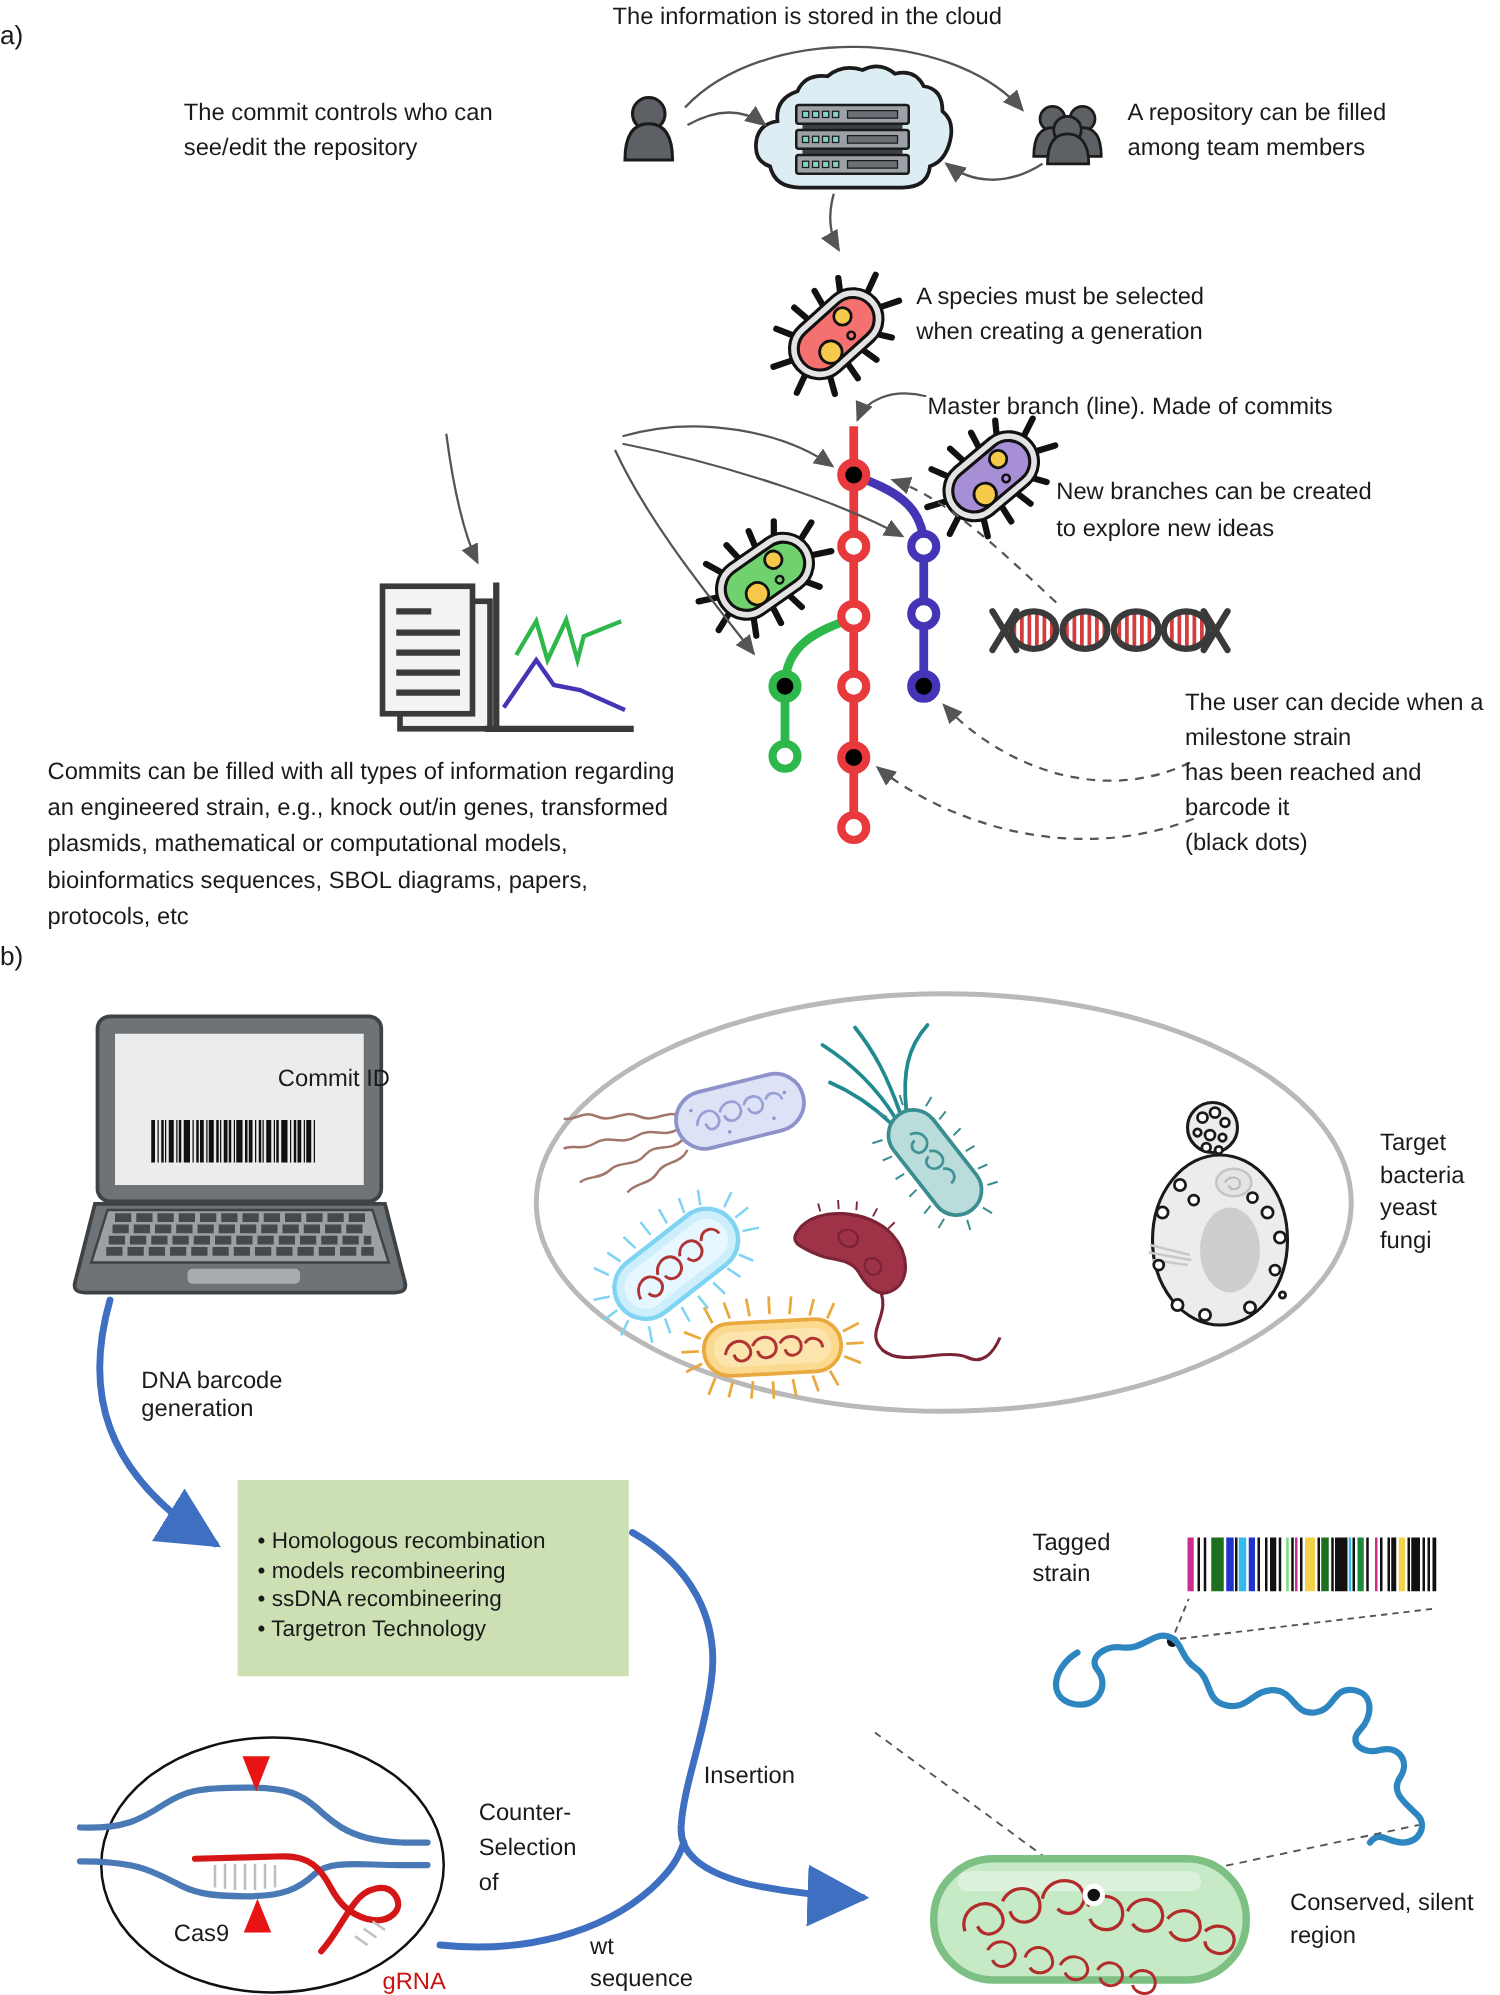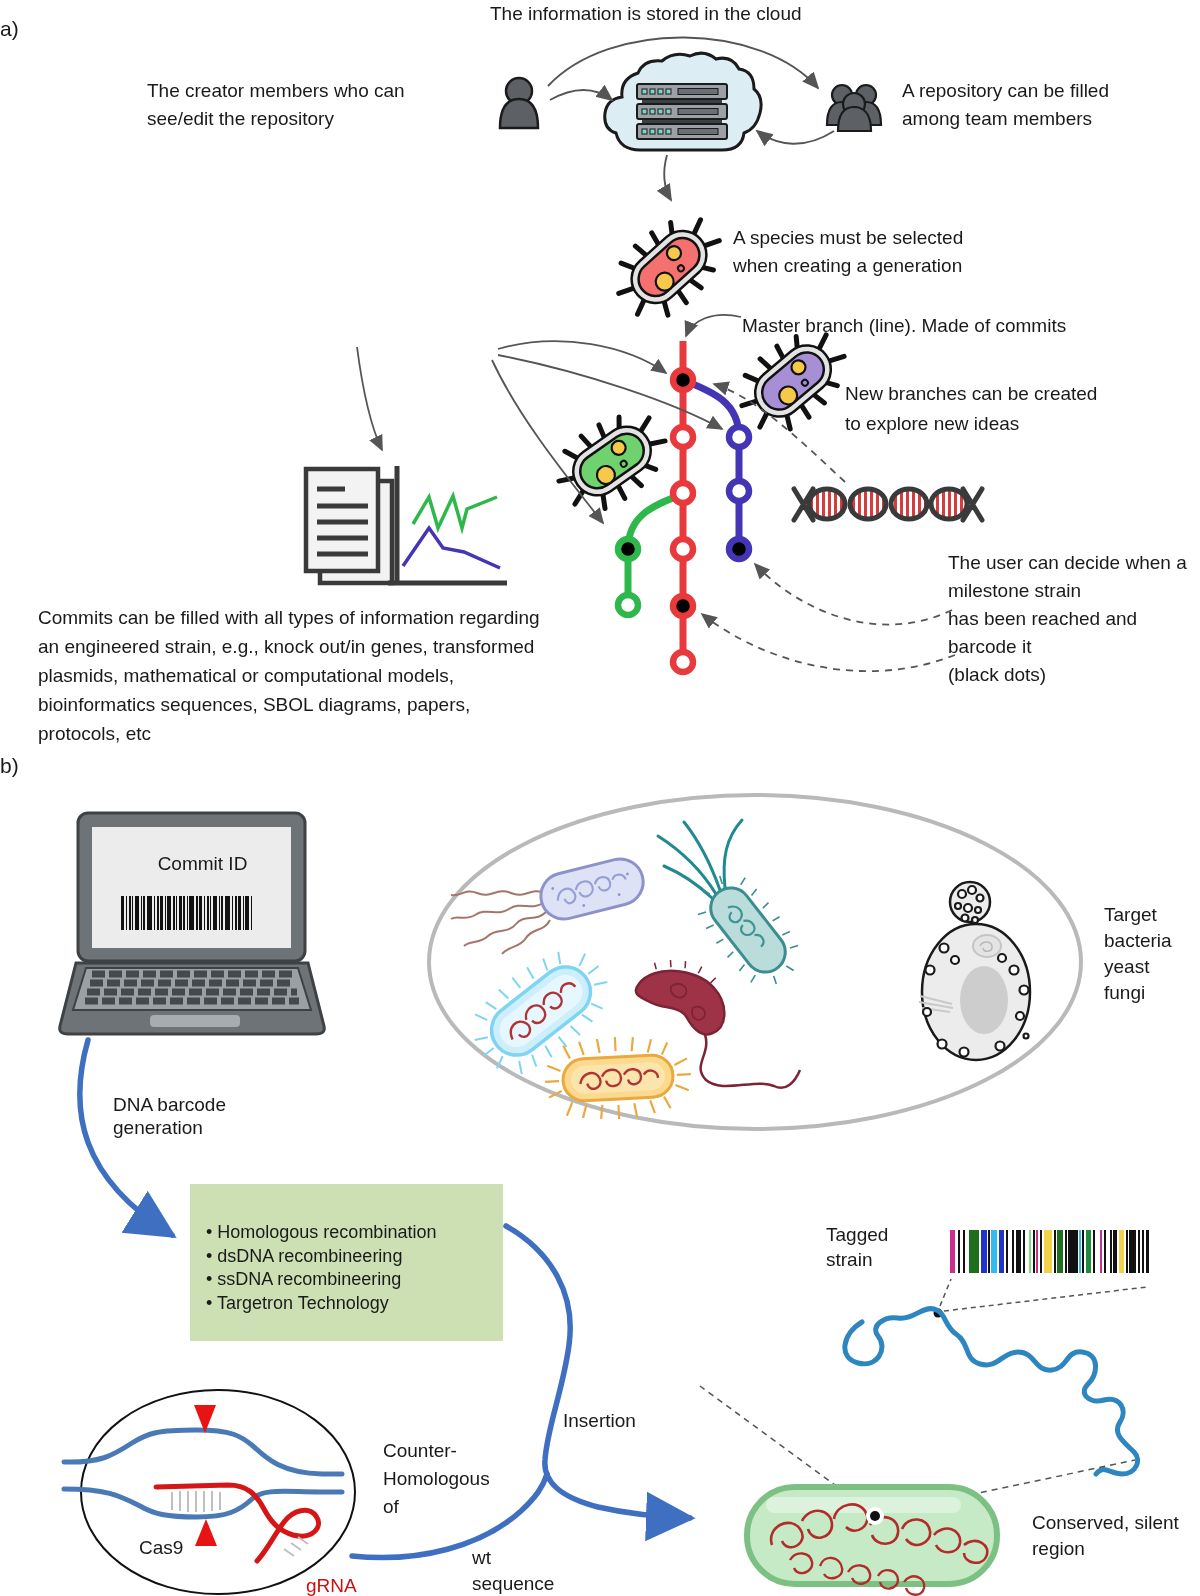--- a/index.html
+++ b/index.html
@@ -336,21 +336,21 @@
     <path d="M284,1549 l10,7 M291,1543 l10,7 M298,1537 l10,7" stroke="#bfbfbf" stroke-width="2"></path>
     <polygon points="194,1405 216,1405 205,1433" fill="#e81313"></polygon>
     <polygon points="195,1546 217,1546 206,1519" fill="#e81313"></polygon>
   </g>
 </svg>
 
 <div class="t panel" style="left:0px;top:15px">a)</div>
 <div class="t" style="left:490px;top:0px">The information is stored in the cloud</div>
 
 <div class="t" style="left:147px;top:77px">
-  <div>The creator members who can</div>
+  <div>The commit controls who can</div>
   <div>see/edit the repository</div>
 </div>
 <div class="t" style="left:902px;top:77px">
   <div>A repository can be filled</div>
   <div>among team members</div>
 </div>
 <div class="t" style="left:733px;top:224px">
   <div>A species must be selected</div>
   <div>when creating a generation</div>
 </div>
@@ -368,52 +368,52 @@
 </div>
 <div class="t" style="left:38px;top:603px;line-height:29px">
   <div>Commits can be filled with all types of information regarding</div>
   <div>an engineered strain, e.g., knock out/in genes, transformed</div>
   <div>plasmids, mathematical or computational models,</div>
   <div>bioinformatics sequences, SBOL diagrams, papers,</div>
   <div>protocols, etc</div>
 </div>
 
 <div class="t panel" style="left:0px;top:752px">b)</div>
-<div class="t" style="left:93px;top:850px;width:219px;text-align:center;font-size:19px">Commit ID</div>
+<div class="t" style="left:93px;top:850px;width:219px;text-align:right;font-size:19px">Commit ID</div>
 
 <div class="t" style="left:113px;top:1093px;line-height:23px">
   <div>DNA barcode</div>
   <div>generation</div>
 </div>
 
 <div class="greenbox"></div>
 <div class="t small" style="left:206px;top:1192px">
   <div>• Homologous recombination</div>
-  <div>• dsDNA recombineering</div>
+  <div>• models recombineering</div>
   <div>• ssDNA recombineering</div>
   <div>• Targetron Technology</div>
 </div>
 
 <div class="t" style="left:1104px;top:902px;line-height:26px">
   <div>Target</div>
   <div>bacteria</div>
   <div>yeast</div>
   <div>fungi</div>
 </div>
 
 <div class="t" style="left:826px;top:1222px;line-height:25px">
   <div>Tagged</div>
   <div>strain</div>
 </div>
 
 <div class="t" style="left:563px;top:1407px">Insertion</div>
 
 <div class="t" style="left:383px;top:1437px">
   <div>Counter-</div>
-  <div>Homologous</div>
+  <div>Selection</div>
   <div>of</div>
 </div>
 
 <div class="t" style="left:472px;top:1545px;line-height:26px">
   <div>wt</div>
   <div>sequence</div>
 </div>
 
 <div class="t" style="left:139px;top:1534px">Cas9</div>
 <div class="t red" style="left:306px;top:1572px">gRNA</div>

